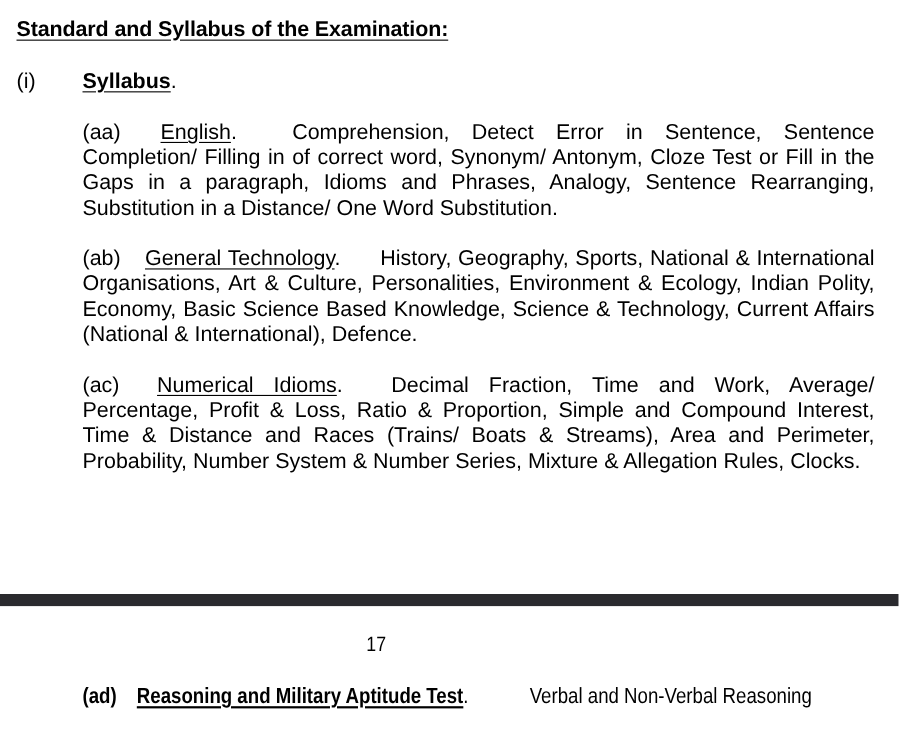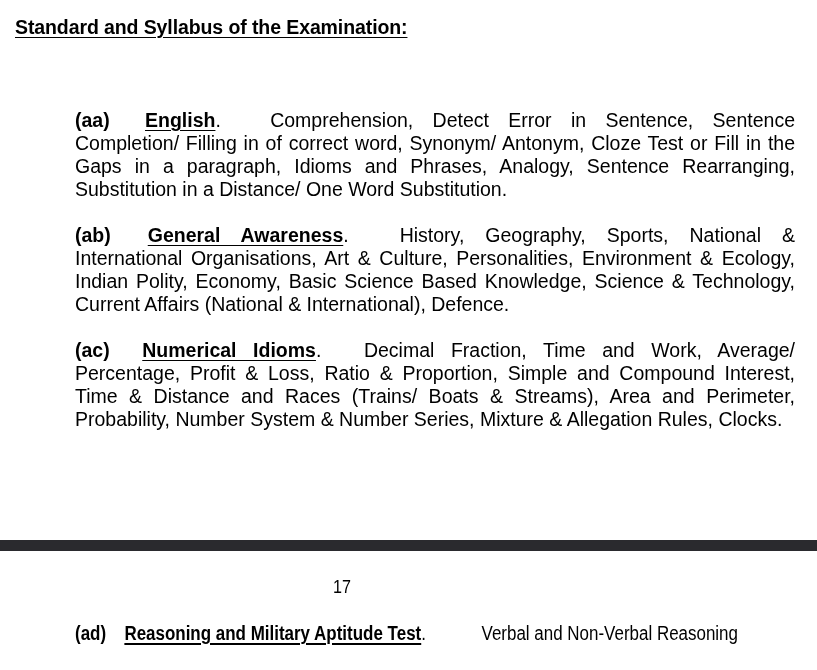--- a/index.html
+++ b/index.html
@@ -13,22 +13,22 @@
       font-size: 19.5px; font-weight: bold; text-decoration: underline; text-underline-offset: 3px;
       white-space: nowrap; letter-spacing: -0.1px;
     }
     .section-i { position: absolute; left: 15px; top: 63px; font-size: 19.5px; white-space: nowrap; }
     .section-i .num { display: inline-block; width: 60px; }
     .section-i .title { font-weight: bold; text-decoration: underline; text-underline-offset: 3px; }
     .para {
       position: absolute; left: 75px; width: 720px;
       font-size: 19.5px; line-height: 23px; text-align: justify; text-align-last: left;
     }
-    .para .tag { font-weight: bold; }
-    .para .subj { font-weight: bold; text-decoration: underline; text-underline-offset: 3px; }
+    .para .tag { font-weight: normal; }
+    .para .subj { font-weight: normal; text-decoration: underline; text-underline-offset: 3px; }
     .gap { display: inline-block; }
     #p-aa { top: 109px; }
     #p-ab { top: 224px; }
     #p-ac { top: 339px; }
     .page-break { position: absolute; left: 0; top: 540px; width: 817px; height: 11px; background: #2a2a2e; }
     .page-num {
       position: absolute; left: 333px; top: 576px; font-size: 19px;
       font-family: "Liberation Sans", sans-serif;
       transform: scaleX(0.85); transform-origin: left top;
     }
@@ -39,30 +39,33 @@
     }
     .para-ad .tag { font-weight: bold; }
     .para-ad .subj { font-weight: bold; text-decoration: underline; text-underline-offset: 3px; }
   </style>
 </head>
 <body>
 
 <div class="page-top">
   <div class="heading">Standard and Syllabus of the Examination:</div>
 
+  <div class="section-i">
+    <span class="num">(i)</span><span class="title">Syllabus</span><span>.</span>
+  </div>
 
   <div class="para" id="p-aa">
     <span class="tag">(aa)</span>
     <span class="gap" style="width:16px"></span><span class="subj">English</span><span>.</span>
     <span class="gap" style="width:30px"></span><span>Comprehension, Detect Error in Sentence, Sentence Completion/ Filling in of correct word, Synonym/ Antonym, Cloze Test or Fill in the Gaps in a paragraph, Idioms and Phrases, Analogy, Sentence Rearranging, Substitution in a Distance/ One Word Substitution.</span>
   </div>
 
   <div class="para" id="p-ab">
     <span class="tag">(ab)</span>
-    <span class="gap" style="width:16px"></span><span class="subj">General Awareness</span><span>.</span>
+    <span class="gap" style="width:16px"></span><span class="subj">General Technology</span><span>.</span>
     <span class="gap" style="width:30px"></span><span>History, Geography, Sports, National &amp; International Organisations, Art &amp; Culture, Personalities, Environment &amp; Ecology, Indian Polity, Economy, Basic Science Based Knowledge, Science &amp; Technology, Current Affairs (National &amp; International), Defence.</span>
   </div>
 
   <div class="para" id="p-ac">
     <span class="tag">(ac)</span>
     <span class="gap" style="width:16px"></span><span class="subj">Numerical Idioms</span><span>.</span>
     <span class="gap" style="width:26px"></span><span>Decimal Fraction, Time and Work, Average/ Percentage, Profit &amp; Loss, Ratio &amp; Proportion, Simple and Compound Interest, Time &amp; Distance and Races (Trains/ Boats &amp; Streams), Area and Perimeter, Probability, Number System &amp; Number Series, Mixture &amp; Allegation Rules, Clocks.</span>
   </div>
 </div>
 

